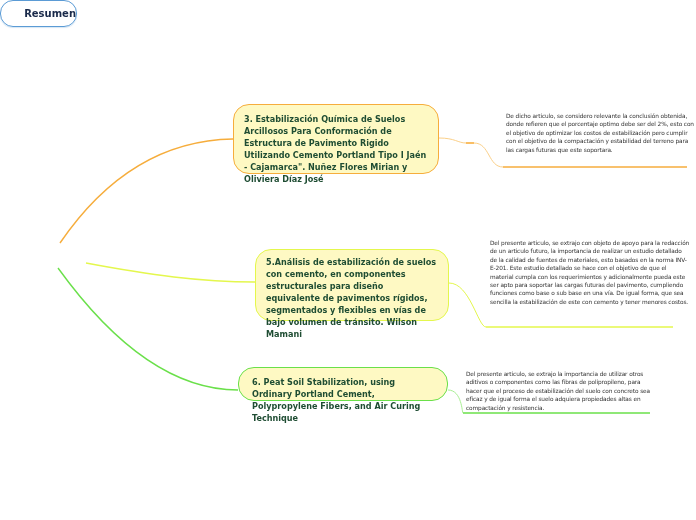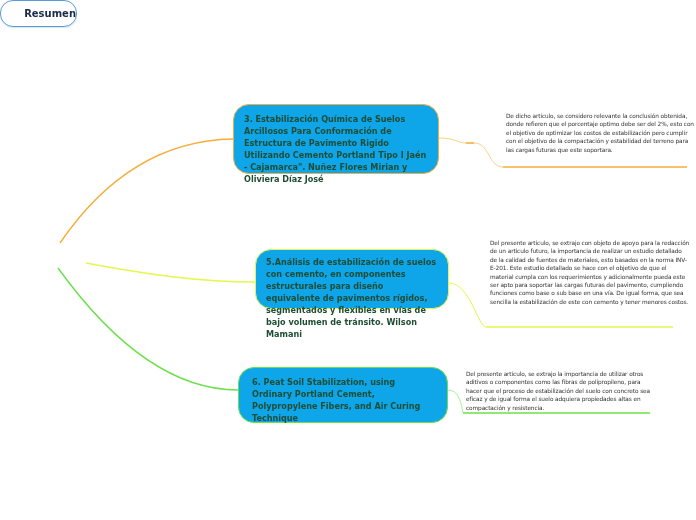--- a/index.html
+++ b/index.html
@@ -3,34 +3,34 @@
 <meta charset="utf-8">
 <style>
   html, body { margin: 0; padding: 0; }
   body {
     width: 696px; height: 520px; position: relative; overflow: hidden;
     background: #ffffff;
     font-family: "DejaVu Sans", sans-serif;
   }
   svg.links { position: absolute; left: 0; top: 0; width: 696px; height: 520px; }
   .node {
-    position: absolute; box-sizing: border-box; background: #0ea5e9;
+    position: absolute; box-sizing: border-box; background: #fef9c3;
     color: #1f4d33; font-weight: bold; font-size: 8.1px; line-height: 12px;
     border-radius: 16px; padding: 6px 10px;
   }
   .root {
     left: 11px; top: 243px; width: 75px; height: 25px;
     border: 1.5px solid #5b9bd5; border-radius: 13px;
     color: #1a2a4a; font-size: 10px; font-weight: bold;
     display: flex; align-items: center; justify-content: flex-end;
     box-shadow: 0 1px 1px rgba(91,155,213,0.25);
   }
   .n3 { left: 233px; top: 104px; width: 206px; height: 70px; border: 1.5px solid #f6ad3c; padding: 8px 10px; }
-  .n5 { left: 255px; top: 249px; width: 194px; height: 60px; border: 1.5px solid #e4f74d; padding: 6px 10px; }
-  .n6 { left: 238px; top: 367px; width: 210px; height: 56px; border: 1.5px solid #6ae04a; padding: 8px 13px; }
+  .n5 { left: 255px; top: 249px; width: 194px; height: 72px; border: 1.5px solid #e4f74d; padding: 6px 10px; }
+  .n6 { left: 238px; top: 367px; width: 210px; height: 34px; border: 1.5px solid #6ae04a; padding: 8px 13px; }
   .note {
     position: absolute; box-sizing: border-box; color: #333; font-size: 5.8px; line-height: 8.4px;
     font-family: "DejaVu Sans", sans-serif; letter-spacing: -0.1px;
   }
   .note1 { left: 506px; top: 112px; width: 190px; }
   .note2 { left: 490px; top: 239px; width: 200px; }
   .note3 { left: 466px; top: 370px; width: 190px; }
 </style>
 </head>
 <body>

